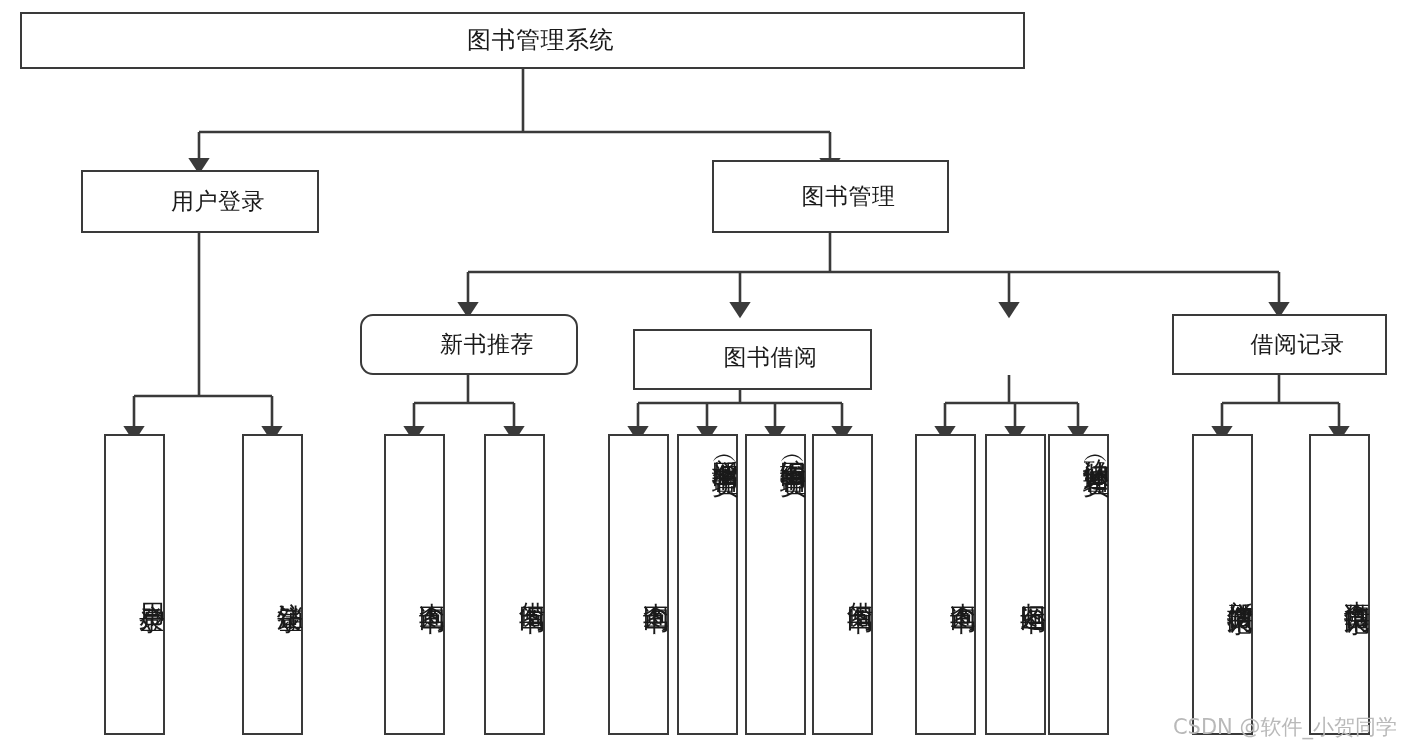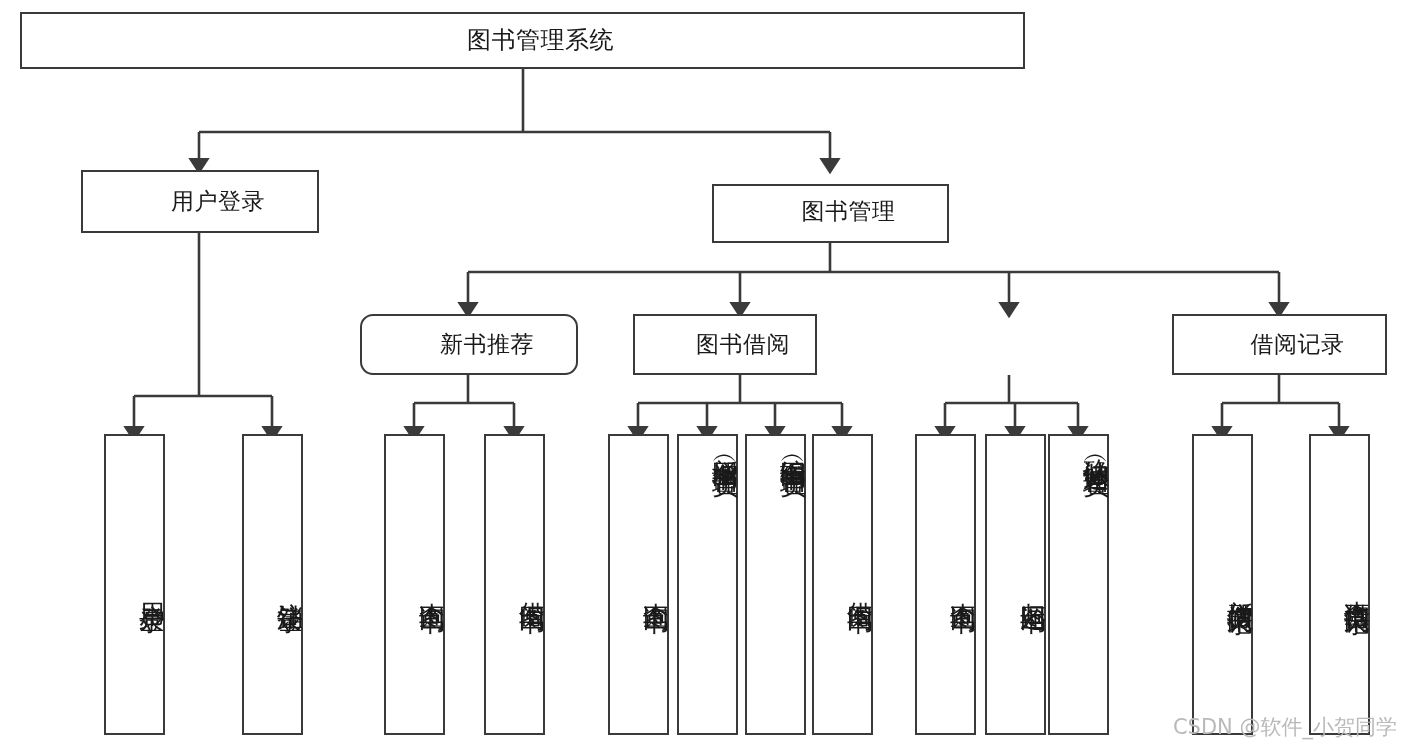--- a/index.html
+++ b/index.html
@@ -136,28 +136,28 @@
     </g>
   </svg>
 
   <div class="node horizontal root" style="left:20px; top:12px; width:1005px; height:57px;">
     <span class="node-label">图书管理系统</span>
   </div>
 
   <div class="node horizontal" style="left:81px; top:170px; width:238px; height:63px;">
     <span class="node-label">用户登录</span>
   </div>
-  <div class="node horizontal" style="left:712px; top:184px; width:237px; height:59px;font-family:Liberation Mono, monospace;">
+  <div class="node horizontal" style="left:712px; top:160px; width:237px; height:73px;">
     <span class="node-label">图书管理</span>
   </div>
 
   <div class="node horizontal" style="left:360px; top:314px; width:218px; height:61px;border-radius:13px;">
     <span class="node-label">新书推荐</span>
   </div>
-  <div class="node horizontal" style="left:633px; top:314px; width:184px; height:61px;">
+  <div class="node horizontal" style="left:633px; top:329px; width:239px; height:61px;font-family:Liberation Mono, monospace;">
     <span class="node-label">图书借阅</span>
   </div>
   <div class="node horizontal" style="left:1172px; top:314px; width:215px; height:61px;">
     <span class="node-label">借阅记录</span>
   </div>
 
   <div class="node vertical pad-top" style="left:104px; top:434px; width:61px; height:301px;">
     <span class="node-label">用户登录</span>
   </div>
   <div class="node vertical pad-top" style="left:242px; top:434px; width:61px; height:301px;">

